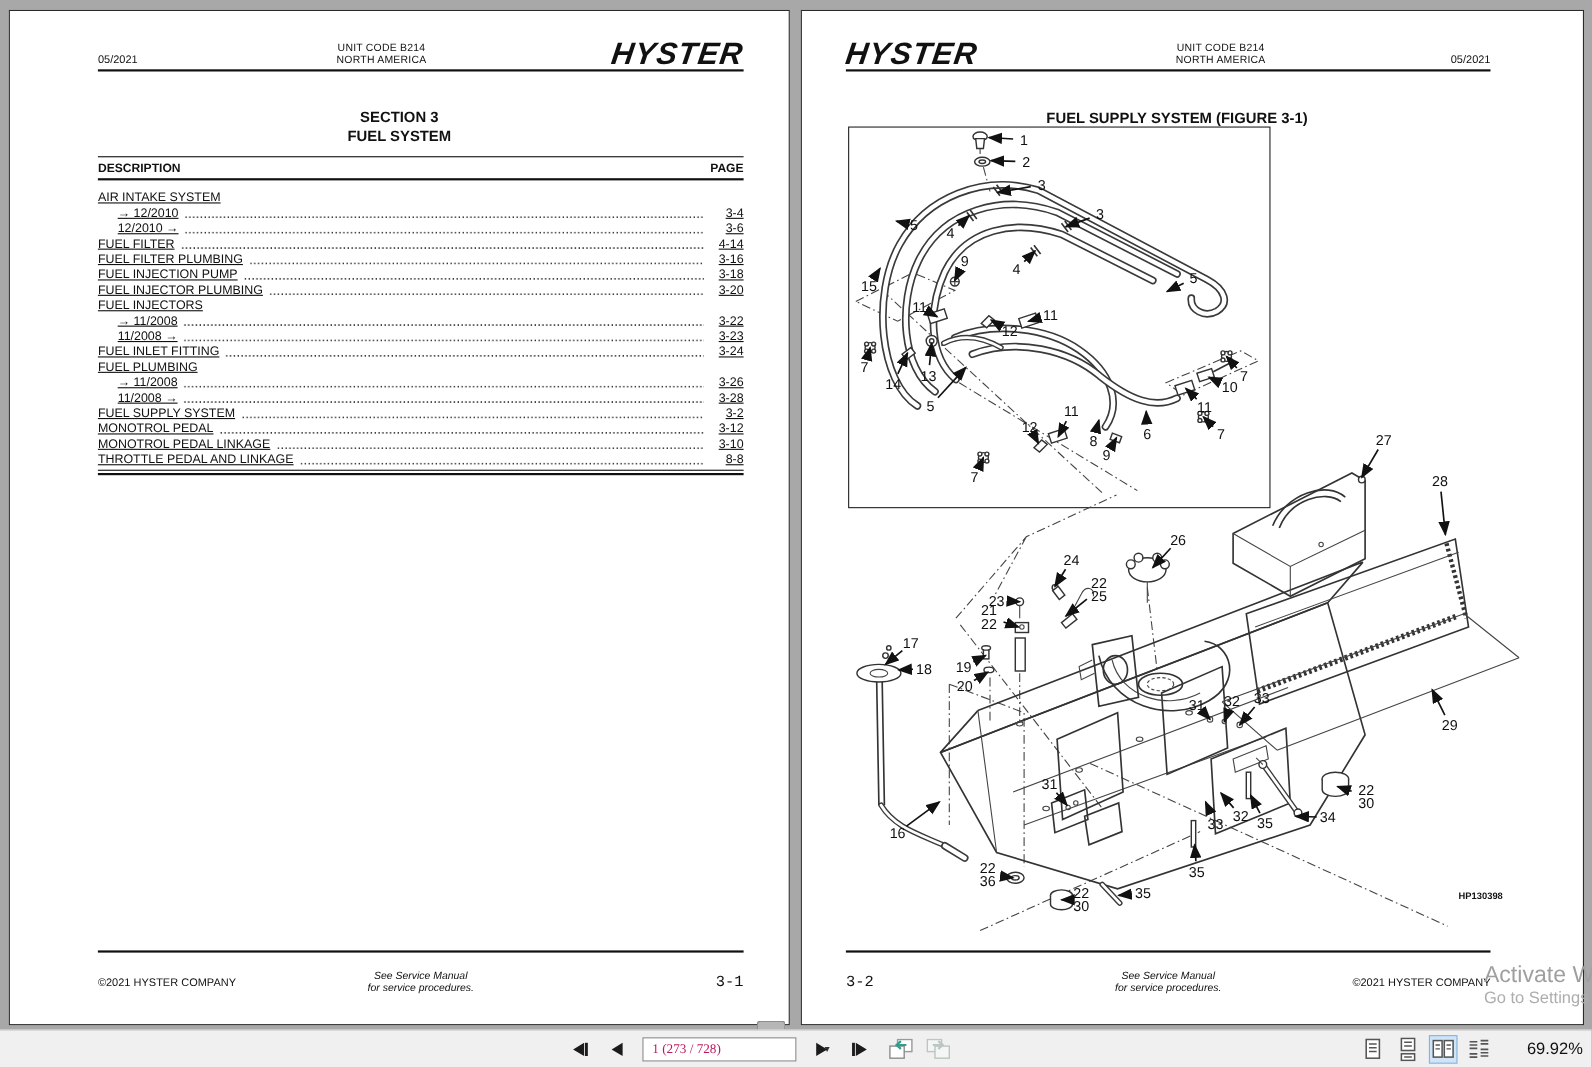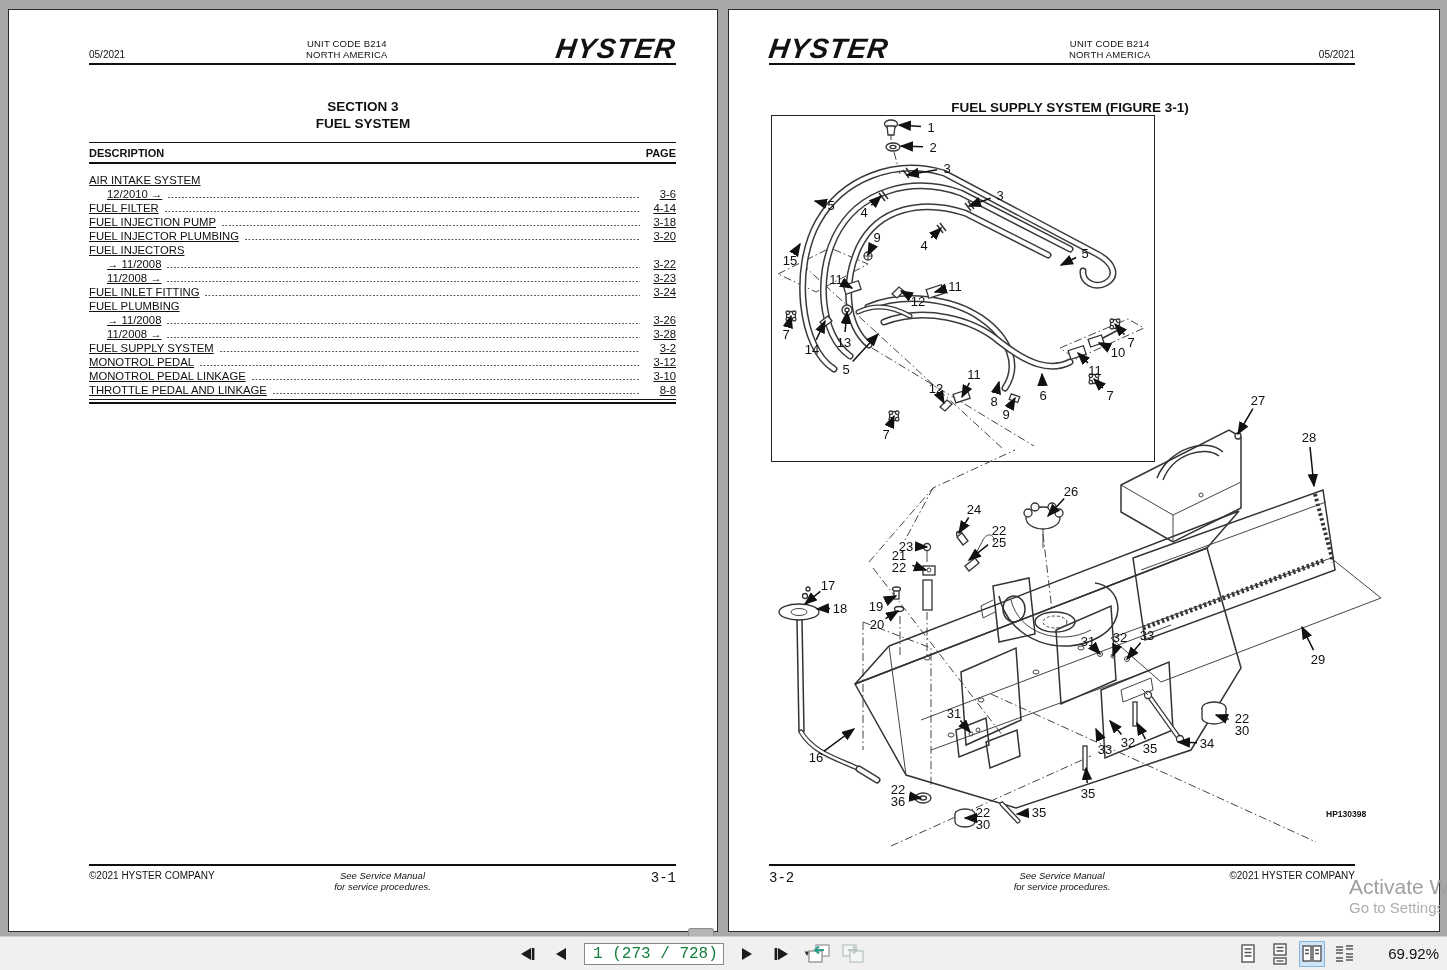--- a/index.html
+++ b/index.html
@@ -31,22 +31,22 @@
   .toc-row{display:flex;align-items:flex-end;font-size:11.3px;height:14px;line-height:13px;text-decoration:underline;}
   .toc-row.indent .toc-label{padding-left:18px;}
   .toc-label{white-space:nowrap;}
   .toc-leader{flex:1;margin:0 6px 2px 6px;height:3px;
     background-image:radial-gradient(circle at 1.2px 1.5px,#333 .7px,transparent .95px);
     background-size:3.5px 3px;background-repeat:repeat-x;background-position:bottom left;}
   .toc-page{min-width:30px;text-align:right;}
   .toc-endrule{border-top:1px solid #101010;border-bottom:2.5px solid #101010;height:2px;margin-top:2px;}
 
   
-  .page-footer{position:absolute;top:854px;display:flex;justify-content:space-between;align-items:flex-start;
-    border-top:2.5px solid #101010;padding-top:4px;font-size:10px;}
+  .page-footer{position:absolute;top:854px;display:flex;justify-content:space-between;align-items:center;
+    border-top:2.5px solid #101010;padding-top:16px;font-size:10px;}
   #page-left .page-footer{left:80px;right:41px;}
   #page-right .page-footer{left:40px;right:84px;}
   .pf-side{flex:1;}
   .pf-right{text-align:right;}
   .pf-note{text-align:center;font-style:italic;font-size:9.5px;line-height:11px;}
   .pf-pageno{font-size:14px;font-family:Liberation Mono, monospace;}
 
   
   #fig-upper{position:absolute;left:42px;top:105px;background:#fff;border:1.5px solid #222;}
   #fig-lower{position:absolute;left:42px;top:380px;}
@@ -70,21 +70,21 @@
   .wm2{font-size:15px;line-height:18px;color:#adadad;}
 
   
   #toolbar{position:absolute;left:0;right:0;bottom:0;height:33px;background:#f0f0f0;border-top:1px solid #cdcdcd;}
   #toolbar-grip{position:absolute;left:688px;bottom:33px;width:26px;height:9px;background:#b6b6b6;
     border:1px solid #8d8d8d;border-bottom:none;border-radius:3px 3px 0 0;box-sizing:border-box;}
   .nav-cluster{position:absolute;left:516px;top:0;height:33px;display:flex;align-items:center;gap:12px;}
   .tb-btn{width:22px;height:22px;display:flex;align-items:center;justify-content:center;
     background:transparent;border:none;padding:0;cursor:default;}
   .page-combo{display:flex;align-items:center;width:140px;height:22px;background:#fff;border:1px solid #8a8a8a;box-sizing:border-box;}
-  .page-input{border:none;outline:none;flex:1;font-size:16px;padding:0 0 0 8px;font-family:Liberation Mono, monospace;background:transparent;color:#15803d;}
+  .page-input{border:none;outline:none;flex:1;font-size:12px;padding:0 0 0 8px;font-family:Liberation Serif, serif;background:transparent;color:#be185d;}
   .combo-arrow{width:16px;font-size:8px;color:#333;text-align:center;}
   .right-cluster{position:absolute;right:8px;top:0;height:33px;display:flex;align-items:center;gap:6px;}
   .layout-btn{width:26px;height:26px;display:flex;align-items:center;justify-content:center;
     border:1px solid transparent;background:transparent;padding:0;box-sizing:border-box;}
   .layout-btn.selected{background:#cfe4f7;border-color:#84b4e0;}
   .zoom-label{font-size:15px;margin-left:14px;width:62px;text-align:right;color:#111;}
 </style>
 </head>
 <body>
 
@@ -106,28 +106,38 @@
   <div class="toc">
     <div class="toc-head">
       <span>DESCRIPTION</span>
       <span>PAGE</span>
     </div>
     <div class="toc-rows">
         <div class="toc-row">
           <span class="toc-label">AIR INTAKE SYSTEM</span>
         </div>
         <div class="toc-row indent">
+          <span class="toc-label">→ 12/2010</span>
+          <span class="toc-leader"></span>
+          <span class="toc-page">3-4</span>
+        </div>
+        <div class="toc-row indent">
           <span class="toc-label">12/2010 →</span>
           <span class="toc-leader"></span>
           <span class="toc-page">3-6</span>
         </div>
         <div class="toc-row">
           <span class="toc-label">FUEL FILTER</span>
           <span class="toc-leader"></span>
           <span class="toc-page">4-14</span>
+        </div>
+        <div class="toc-row">
+          <span class="toc-label">FUEL FILTER PLUMBING</span>
+          <span class="toc-leader"></span>
+          <span class="toc-page">3-16</span>
         </div>
         <div class="toc-row">
           <span class="toc-label">FUEL INJECTION PUMP</span>
           <span class="toc-leader"></span>
           <span class="toc-page">3-18</span>
         </div>
         <div class="toc-row">
           <span class="toc-label">FUEL INJECTOR PLUMBING</span>
           <span class="toc-leader"></span>
           <span class="toc-page">3-20</span>

